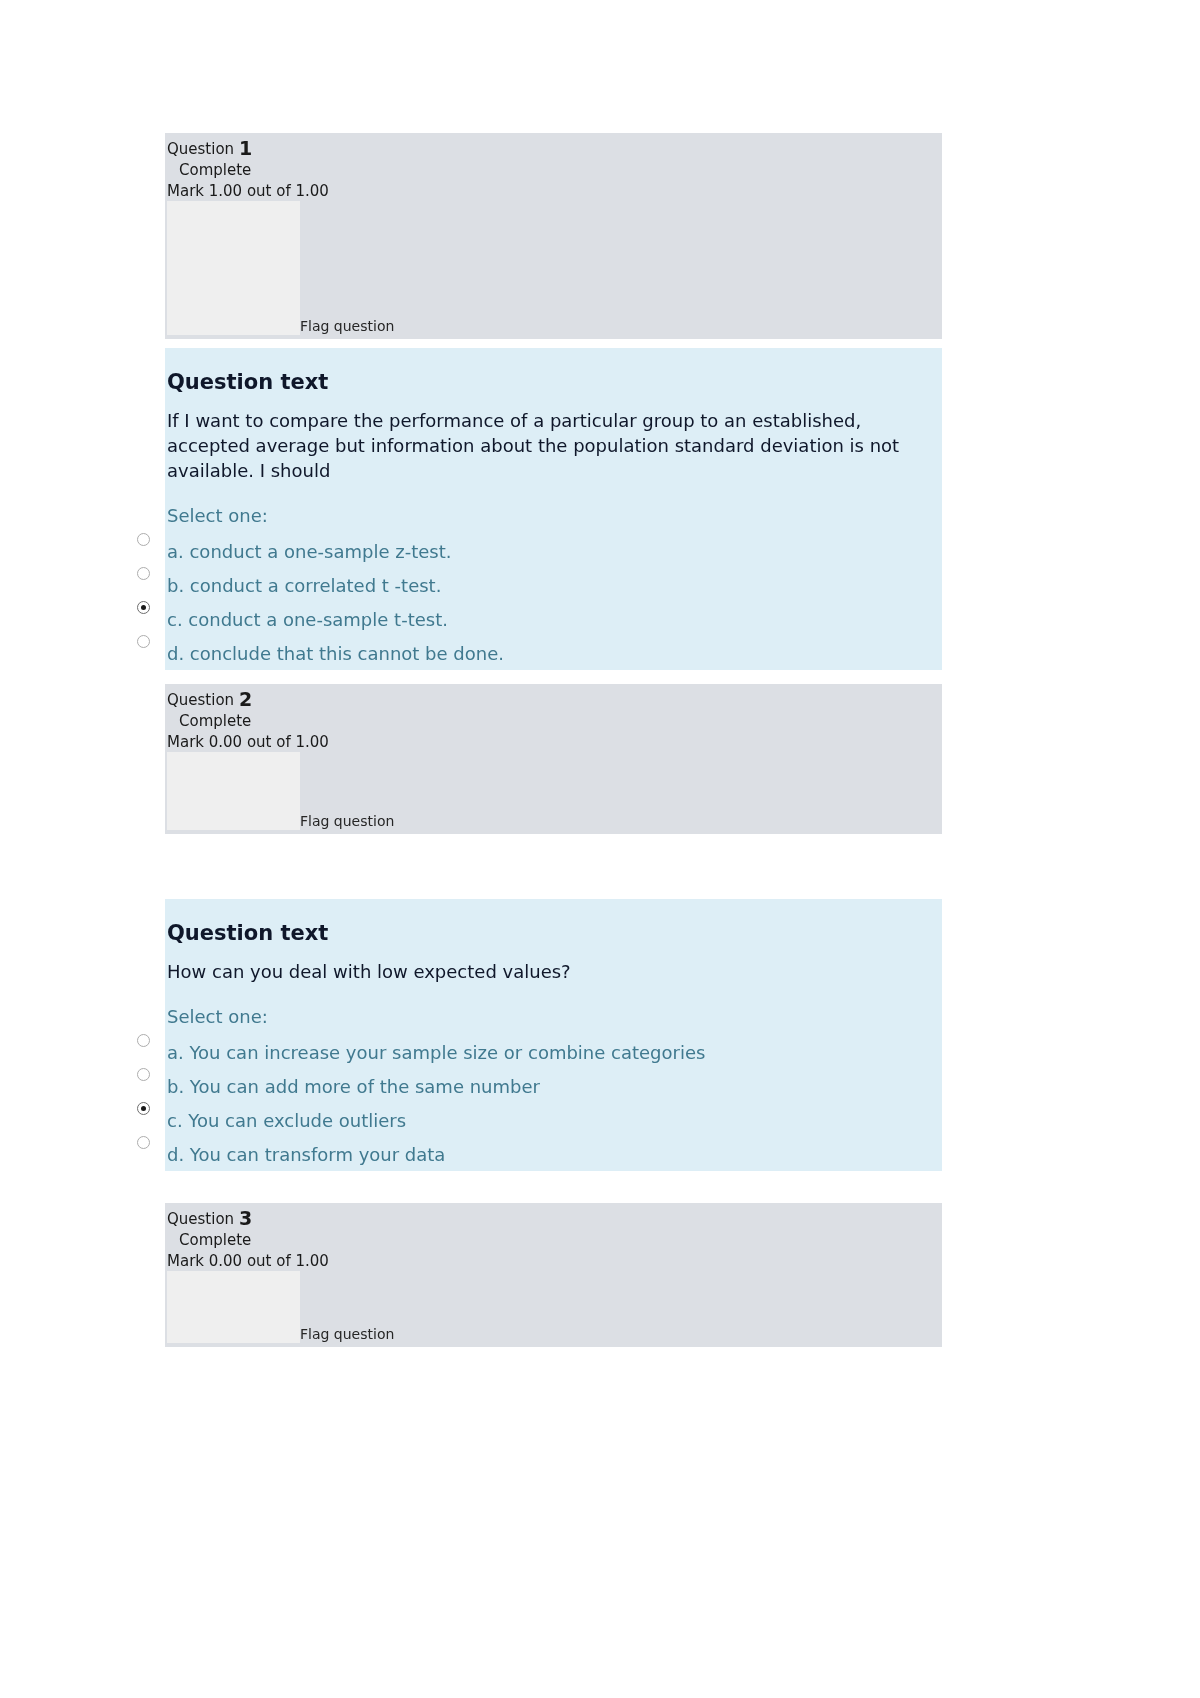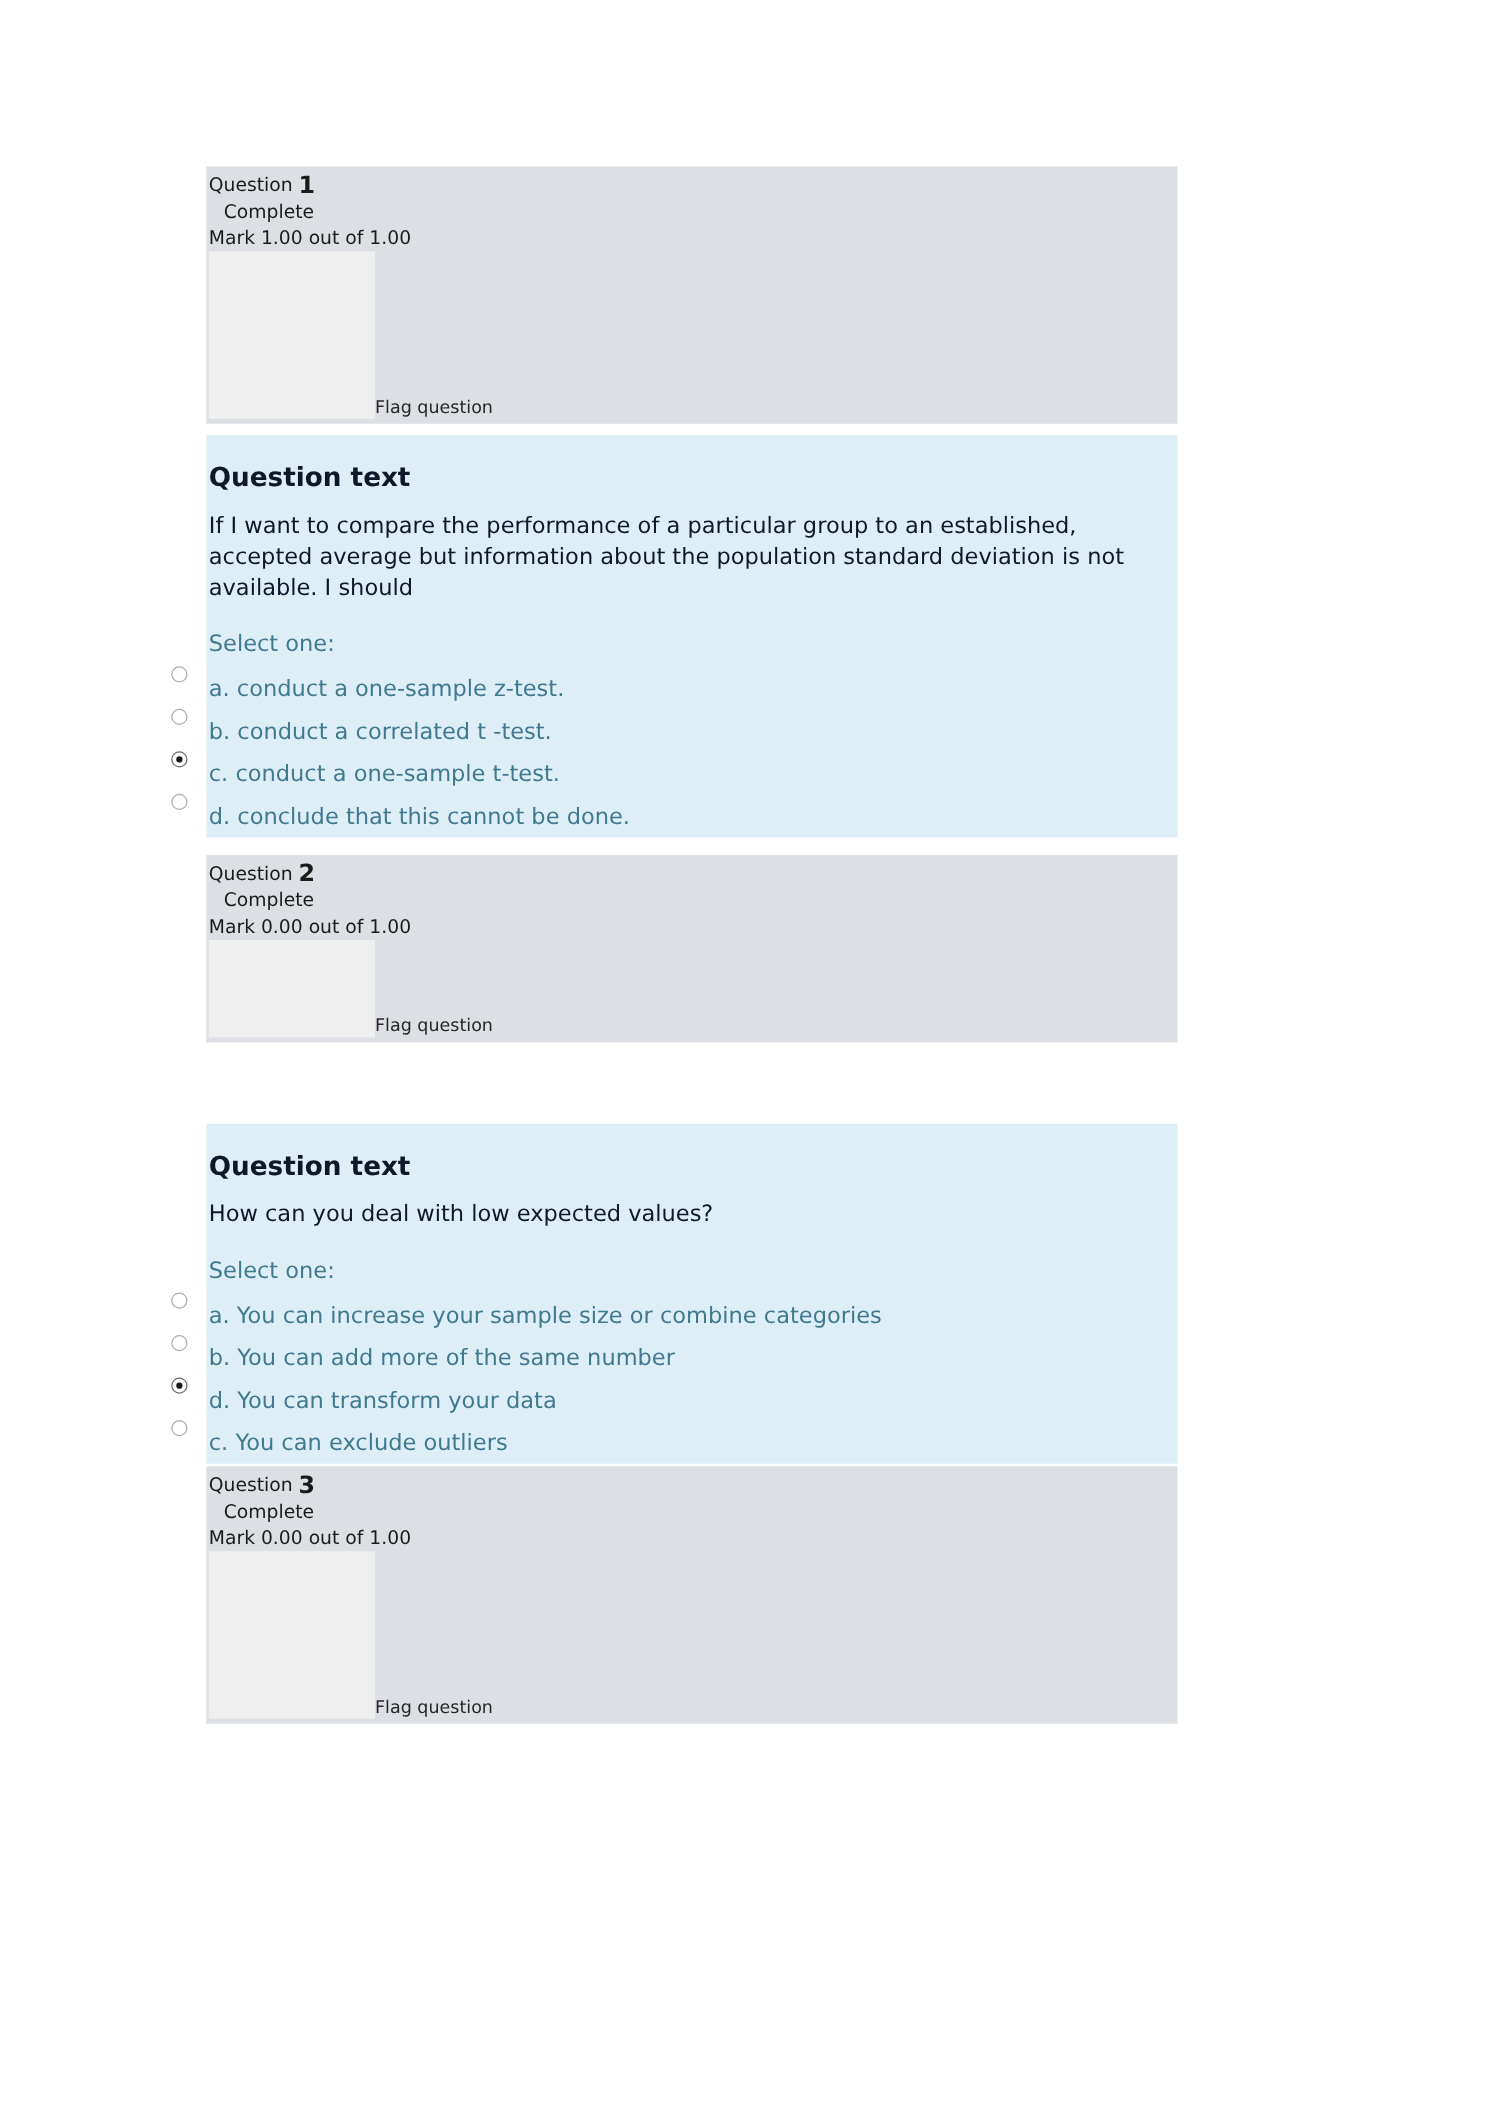--- a/index.html
+++ b/index.html
@@ -224,38 +224,38 @@
     <div class="selone" style="top:105px;">Select one:</div>
 
     <div class="answers" style="top:138px;">
       <div class="answer-row">
         <span class="alabel">a. You can increase your sample size or combine categories</span>
       </div>
       <div class="answer-row">
         <span class="alabel">b. You can add more of the same number</span>
       </div>
       <div class="answer-row">
+        <span class="alabel">c. You can exclude outliers</span>
+      </div>
+      <div class="answer-row">
         <span class="alabel">d. You can transform your data</span>
-      </div>
-      <div class="answer-row">
-        <span class="alabel">c. You can exclude outliers</span>
       </div>
     </div>
   </div>
 
   <div class="radio-gutter" style="left:134px; top:1031px;"></div>
   <div class="radio-gutter" style="left:134px; top:1065px;"></div>
   <div class="radio-gutter" style="left:134px; top:1099px;"></div>
   <div class="radio-gutter" style="left:134px; top:1133px;"></div>
   <div class="radio" style="left:137px; top:1034px;"></div>
   <div class="radio" style="left:137px; top:1068px;"></div>
   <div class="radio checked" style="left:137px; top:1102px;"></div>
   <div class="radio" style="left:137px; top:1136px;"></div>
 
-  <div class="qheader" style="top:1173px; height:206px;padding-left:12px;">
+  <div class="qheader" style="top:1203px; height:144px;padding-left:12px;">
     <div class="inner-pane"></div>
     <div class="info">
       <div class="qnum"><span>Question</span> <b>3</b></div>
       <div class="qstate">Complete</div>
       <div class="qmark">Mark 0.00 out of 1.00</div>
     </div>
     <div class="flag">Flag question</div>
   </div>
 
 </div>

